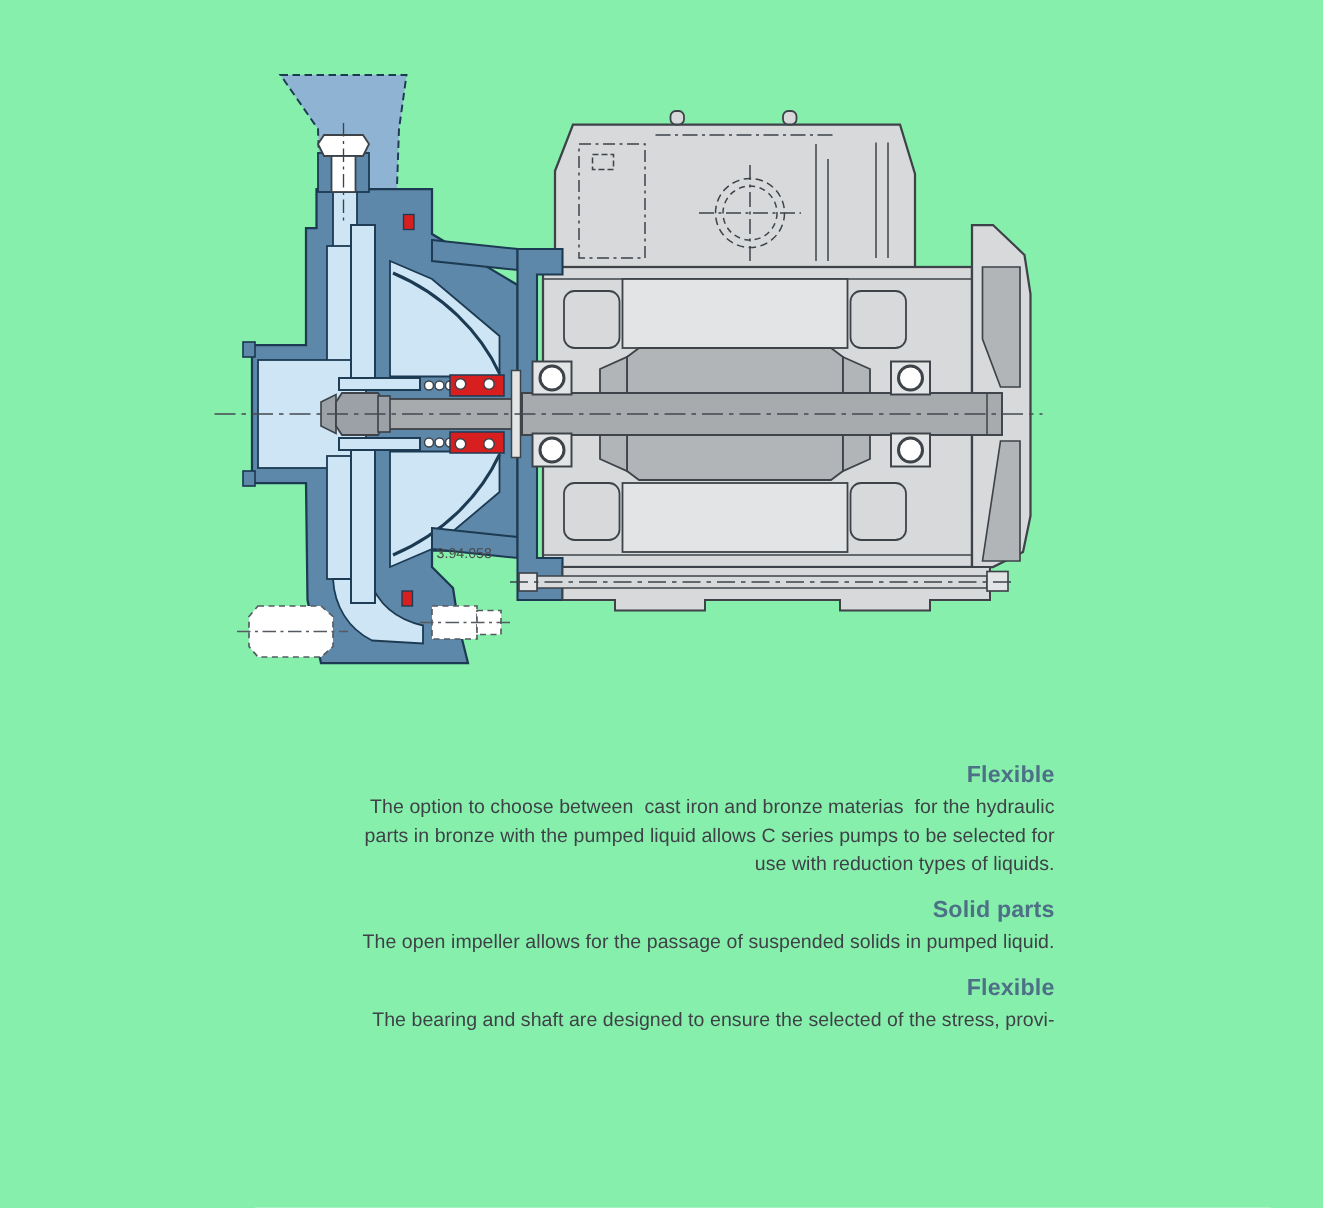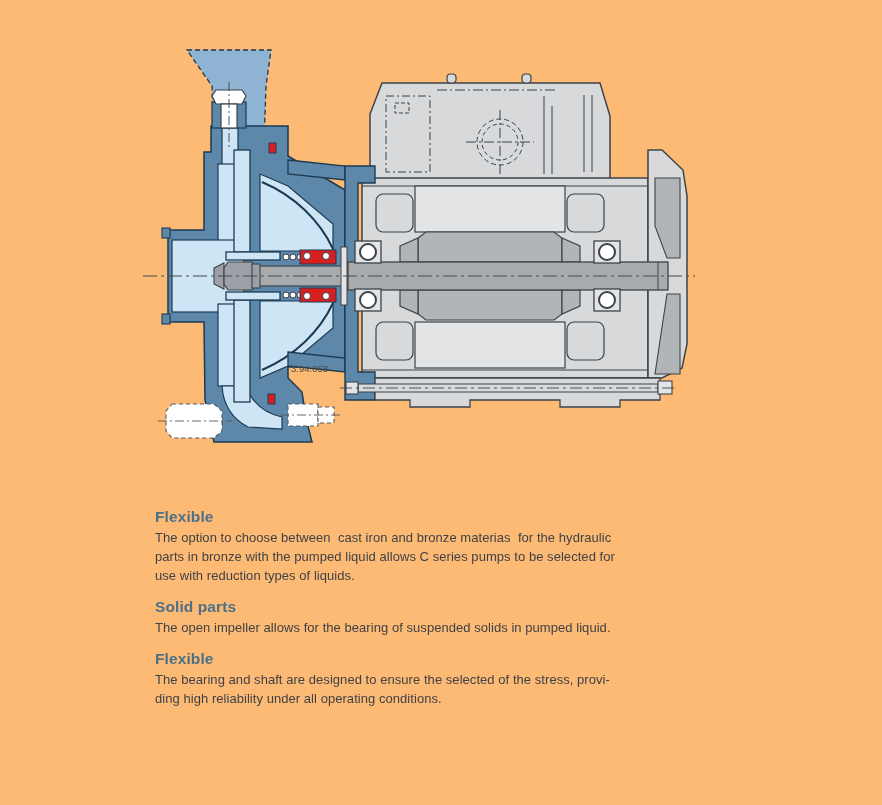--- a/index.html
+++ b/index.html
@@ -4,24 +4,24 @@
 <style>
   :root{
     --funnel-blue:#8fb3d3; --casing-blue:#5d88aa; --outline-navy:#1c3a52;
     --chamber-blue:#cde5f4; --motor-gray:#d7d9da; --stator-gray:#e3e4e5;
     --rotor-gray:#b2b5b7; --shaft-gray:#a8abad; --motor-outline:#3d4349;
     --seal-red:#d81f1f; --heading-slate:#4d7086; --body-text:#3e4247; --label-gray:#4a4a4a;
   }
   html,body{margin:0;padding:0;}
   body{width:882px;height:805px;background:#ffffff;position:relative;overflow:hidden;
        font-family:"Liberation Sans", sans-serif;}
-  .page{position:absolute;inset:0;background:#fdba74;}
+  .page{position:absolute;inset:0;background:#86efac;}
   svg.diagram{position:absolute;left:0;top:0;display:block;}
   .content{position:absolute;left:155px;top:508px;width:548px;}
-  .section{margin-bottom:13px;}
+  .section{margin-bottom:13px;text-align:right;}
   .section h3{margin:0 0 3px 0;font-size:15.5px;line-height:17px;font-weight:700;
               color:var(--heading-slate);letter-spacing:0.1px;}
   .section .line{font-size:13px;line-height:19px;color:var(--body-text);
                  white-space:pre;letter-spacing:0.05px;}
 </style>
 </head>
 <body>
 
 <div class="page">
 
@@ -195,23 +195,22 @@
 
     <div class="section">
       <h3>Flexible</h3>
       <div class="line">The option to choose between  cast iron and bronze materias  for the hydraulic</div>
       <div class="line">parts in bronze with the pumped liquid allows C series pumps to be selected for</div>
       <div class="line">use with reduction types of liquids.</div>
     </div>
 
     <div class="section">
       <h3>Solid parts</h3>
-      <div class="line">The open impeller allows for the bearing of suspended solids in pumped liquid.</div>
+      <div class="line">The open impeller allows for the passage of suspended solids in pumped liquid.</div>
     </div>
 
     <div class="section">
       <h3>Flexible</h3>
       <div class="line">The bearing and shaft are designed to ensure the selected of the stress, provi-</div>
-      <div class="line">ding high reliability under all operating conditions.</div>
     </div>
 
   </div>
 </div>
 
 </body></html>

